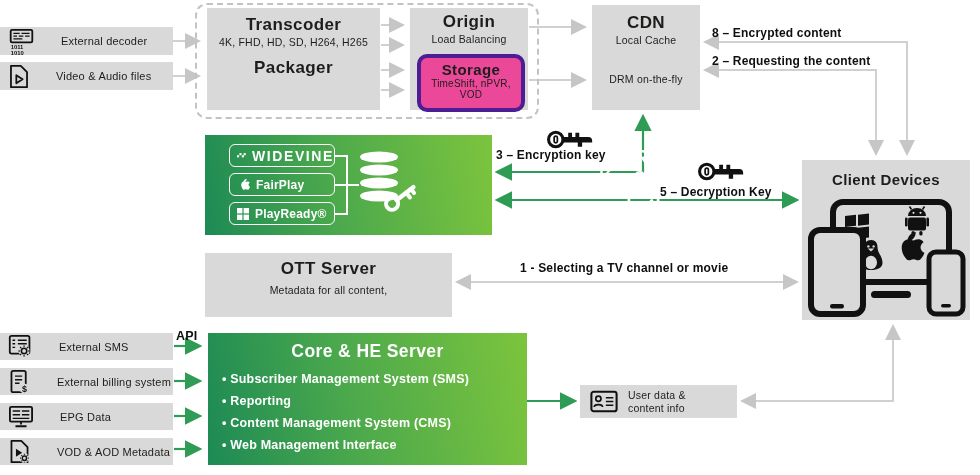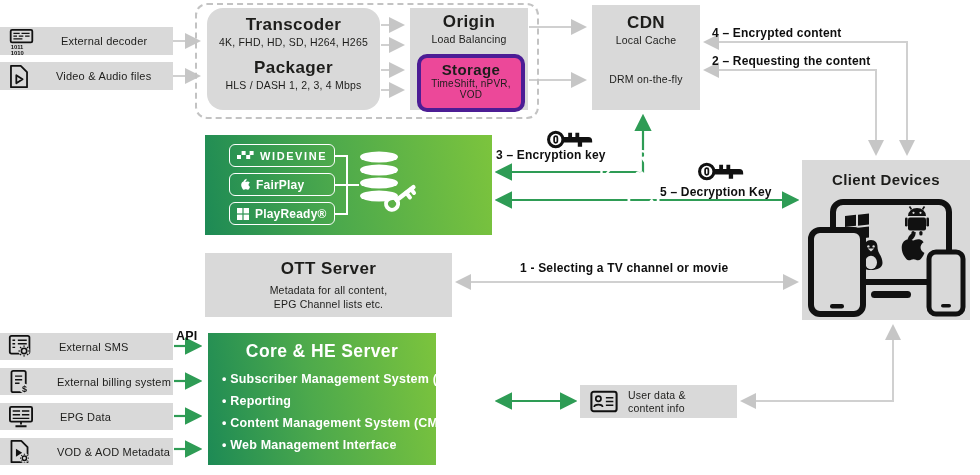--- a/index.html
+++ b/index.html
@@ -12,21 +12,21 @@
   .t-mid{font-size:15px;font-weight:bold;letter-spacing:.4px;text-align:center;color:#1d1d1b;}
   .t-sub{font-size:10.5px;letter-spacing:.2px;text-align:center;color:#1d1d1b;line-height:14px;}
   .flow-label{position:absolute;font-size:12px;font-weight:bold;color:#0f0f0f;letter-spacing:.2px;white-space:nowrap;}
   .src-bar{position:absolute;left:0;width:173px;background:#d9d9d9;display:flex;align-items:center;
            gap:9px;padding-left:8px;box-sizing:border-box;}
   .src-label{font-size:11px;color:#1d1d1b;letter-spacing:.2px;white-space:nowrap;padding-left:17px;}
   .dashed-frame{position:absolute;border:2px dashed #c3c3c3;border-radius:12px;background:transparent;}
   .storage-box{position:absolute;border:4px solid #4c1d95;border-radius:10px;background:#ec4899;}
   .chip{position:absolute;left:24px;width:106px;height:23px;border:1.5px solid #ffffff;border-radius:6px;
         display:flex;align-items:center;gap:6px;padding-left:7px;box-sizing:border-box;color:#fff;}
-  .chip .wv{font-size:11px;font-weight:bold;letter-spacing:1.6px;}
+  .chip .wv{font-size:14px;font-weight:bold;letter-spacing:1.6px;}
   .chip .pl{font-size:12px;font-weight:bold;letter-spacing:.2px;}
   .drm-title{position:absolute;left:388px;top:10px;width:100px;text-align:center;color:#fff;
              font-size:21px;font-weight:bold;letter-spacing:.8px;}
   .drm-sub{position:absolute;left:388px;top:34px;width:100px;text-align:center;color:#fff;
            font-size:16px;font-weight:bold;letter-spacing:.4px;}
   .core-title{font-size:17.5px;font-weight:bold;letter-spacing:.4px;text-align:center;color:#ffffff;margin-top:8px;}
   .bullet{font-size:12.5px;font-weight:bold;color:#ffffff;letter-spacing:.2px;line-height:22px;padding-left:14px;white-space:nowrap;}
   .bullet::before{content:"• ";}
   .user-box{position:absolute;background:#d9d9d9;display:flex;align-items:center;gap:10px;
             padding-left:10px;box-sizing:border-box;}
@@ -90,44 +90,43 @@
   </div>
 
   <div class="src-bar" style="top:62px;height:28px;">
     <svg width="22" height="25" viewBox="0 0 24 28">
       <path d="M3 2 H14 L21 9 V26 H3 Z" fill="none" stroke="#111" stroke-width="2" stroke-linejoin="round"></path>
       <path d="M9 12.5 L16 17 L9 21.5 Z" fill="none" stroke="#111" stroke-width="2" stroke-linejoin="round"></path>
     </svg>
     <span class="src-label">Video &amp; Audio files</span>
   </div>
 
-  <div class="gray-box" style="left:207px;top:8px;width:173px;height:102px;border-radius:16px;">
+  <div class="gray-box" style="left:207px;top:8px;width:173px;height:102px;">
     <div class="t-big" style="margin-top:7px;">Transcoder</div>
     <div class="t-sub">4K, FHD, HD, SD, H264, H265</div>
     <div class="t-big" style="margin-top:9px;">Packager</div>
-    <div class="t-sub">HLS / DASH 1, 2, 3, 4 Mbps</div>
   </div>
 
   <div class="gray-box" style="left:410px;top:8px;width:118px;height:102px;">
     <div class="t-big" style="margin-top:4px;">Origin</div>
     <div class="t-sub">Load Balancing</div>
     <div class="storage-box" style="left:7px;top:46px;width:100px;height:50px;">
       <div class="t-mid" style="margin-top:3px;">Storage</div>
       <div class="t-sub" style="font-size:10px;line-height:11px;">TimeShift, nPVR,</div>
       <div class="t-sub" style="font-size:10px;line-height:11px;">VOD</div>
     </div>
   </div>
 
   <div class="gray-box" style="left:592px;top:5px;width:108px;height:105px;">
     <div class="t-big" style="margin-top:8px;">CDN</div>
     <div class="t-sub">Local Cache</div>
     <div class="t-sub abs" style="left:0;top:67px;width:108px;">DRM on-the-fly</div>
   </div>
 
-  <div class="flow-label" style="left:712px;top:26px;">4 – Encrypted content</div>
+  <div class="flow-label" style="left:712px;top:26px;">8 – Encrypted content</div>
   <div class="flow-label" style="left:712px;top:54px;">2 – Requesting the content</div>
 
   <div class="green-box" style="left:205px;top:135px;width:287px;height:100px;">
     <div class="chip" style="top:9px;">
       <svg width="17" height="11" viewBox="0 0 17 11">
         <g fill="#fff">
           <rect x="0" y="5" width="4" height="4"></rect>
           <rect x="4.6" y="1" width="4" height="4"></rect>
           <rect x="9.2" y="5" width="4" height="4"></rect>
           <rect x="12.6" y="1" width="4" height="4"></rect>
@@ -232,21 +231,20 @@
       <rect x="25" y="112" width="14" height="4.5" rx="2.2" fill="#111"></rect>
 
       <rect x="124" y="60" width="34" height="62" rx="7" fill="#d9d9d9" stroke="#111" stroke-width="5"></rect>
       <rect x="136" y="112" width="10" height="3.6" rx="1.8" fill="#111"></rect>
     </svg>
   </div>
 
   <div class="gray-box" style="left:205px;top:253px;width:247px;height:64px;">
     <div class="t-big" style="margin-top:6px;">OTT Server</div>
     <div class="t-sub" style="margin-top:4px;">Metadata for all content,</div>
-    <div class="t-sub">EPG Channel lists etc.</div>
   </div>
   <div class="flow-label" style="left:520px;top:261px;">1 - Selecting a TV channel or movie</div>
 
   <div class="src-bar" style="top:333px;height:27px;">
     <svg width="25" height="25" viewBox="0 0 28 28">
       <rect x="2" y="2" width="22" height="20" rx="2" fill="none" stroke="#111" stroke-width="2"></rect>
       <path d="M5 7 H8 M5 11 H8 M5 15 H8 M11 7 H21 M11 11 H21" stroke="#111" stroke-width="1.6"></path>
       <circle cx="18" cy="19" r="6.2" fill="#d9d9d9"></circle>
       <circle cx="18" cy="19" r="3" fill="none" stroke="#111" stroke-width="1.8"></circle>
       <g stroke="#111" stroke-width="1.6">
@@ -283,21 +281,21 @@
       <circle cx="17.5" cy="21.5" r="2.4" fill="none" stroke="#111" stroke-width="1.6"></circle>
       <g stroke="#111" stroke-width="1.4">
         <path d="M17.5 17.6 V16.6 M17.5 25.4 V26.4 M13.6 21.5 H12.6 M21.4 21.5 H22.4 M14.8 18.8 L14 18 M20.2 18.8 L21 18 M14.8 24.2 L14 25 M20.2 24.2 L21 25"></path>
       </g>
     </svg>
     <span class="src-label">VOD &amp; AOD Metadata</span>
   </div>
 
   <div class="flow-label" style="left:176px;top:329px;font-size:12.5px;">API</div>
 
-  <div class="green-box" style="left:208px;top:333px;width:228px;height:132px;">
+  <div class="green-box" style="left:208px;top:333px;width:319px;height:132px;">
     <div class="core-title">Core &amp; HE Server</div>
     <div style="margin-top:6px;">
       <div class="bullet"><span>Subscriber Management System (SMS)</span></div>
       <div class="bullet"><span>Reporting</span></div>
       <div class="bullet"><span>Content Management System (CMS)</span></div>
       <div class="bullet"><span>Web Management Interface</span></div>
     </div>
   </div>
 
   <div class="user-box" style="left:580px;top:385px;width:157px;height:33px;">

